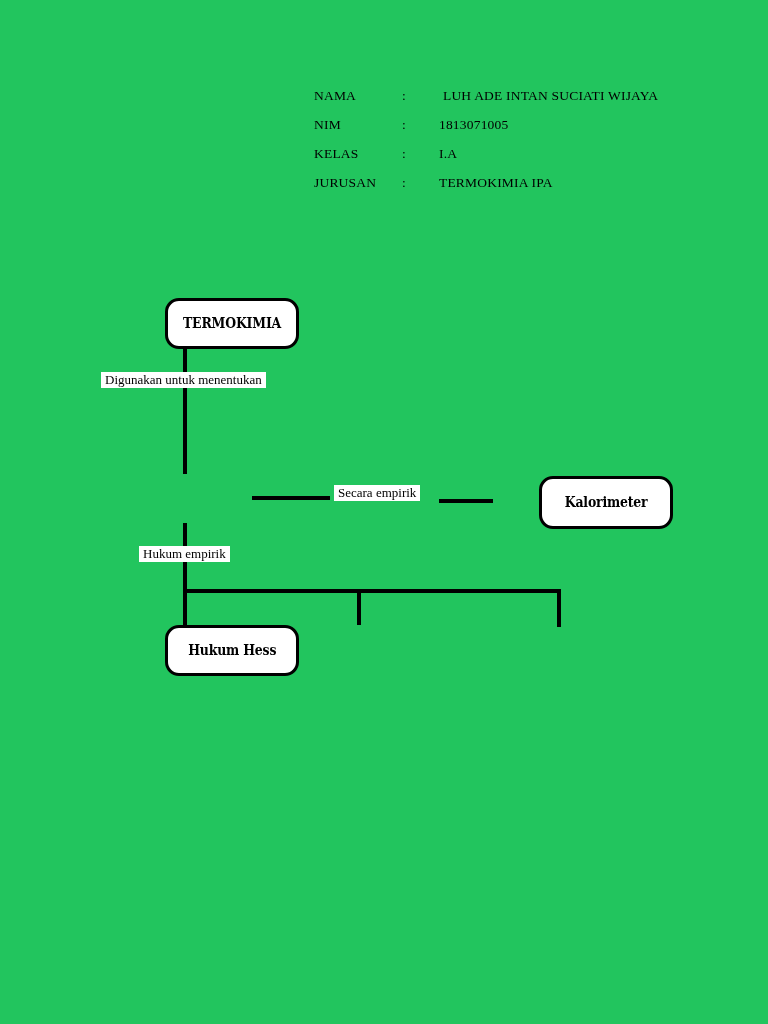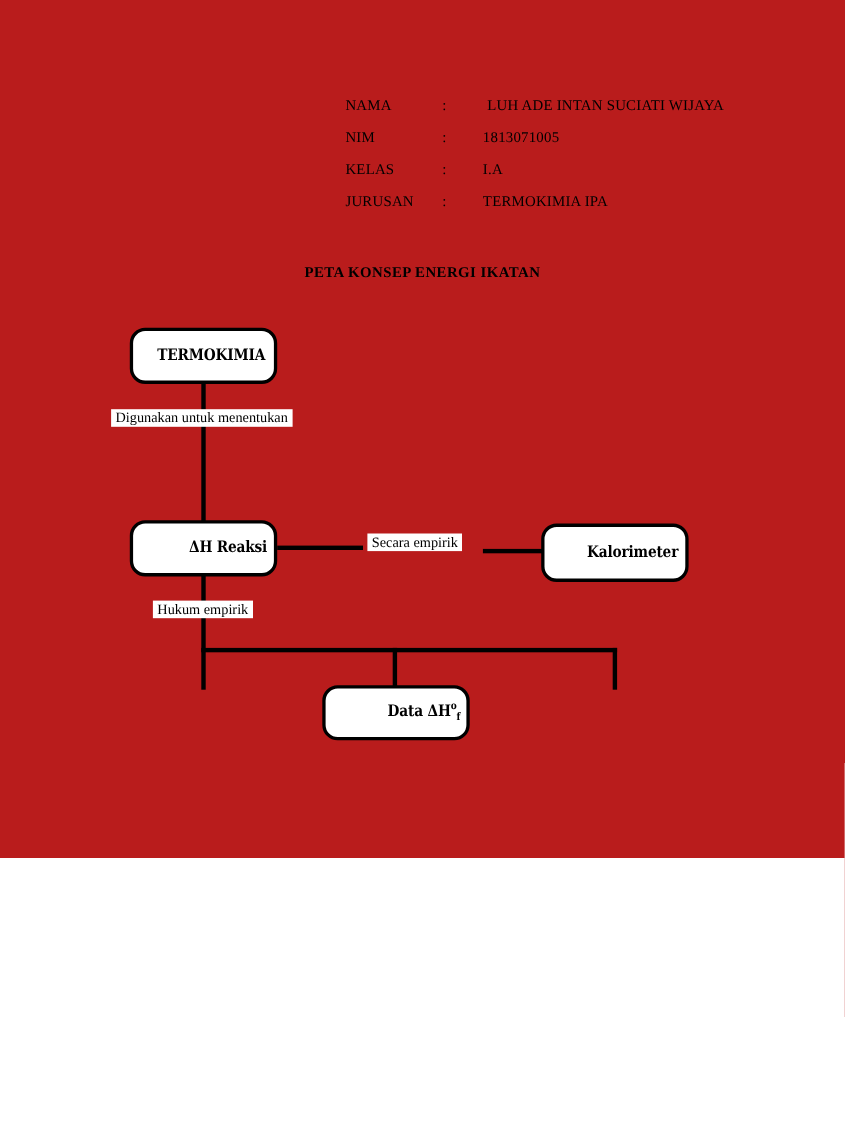--- a/index.html
+++ b/index.html
@@ -8,22 +8,22 @@
     padding: 0;
     background: #ffffff;
   }
   body {
     font-family: "Liberation Serif", "DejaVu Serif", serif;
     color: #000000;
   }
   #page {
     position: relative;
     width: 768px;
-    height: 780px;
-    background: #b91c1c;
+    height: 1024px;
+    background: #22c55e;
     overflow: hidden;
   }
 
   
   #identity {
     position: absolute;
     left: 314px;
     top: 88px;
     width: 400px;
   }
@@ -73,23 +73,24 @@
   }
 
   .node {
     position: absolute;
     box-sizing: border-box;
     border: 3.5px solid #000000;
     border-radius: 14px;
     background: #ffffff;
     display: flex;
     align-items: center;
-    justify-content: flex-end;
+    justify-content: center;
     text-align: center;
     z-index: 3;
+    margin-left: 47px;
   }
   .node-label {
     font-family: "DejaVu Serif", "Liberation Serif", serif;
     font-weight: bold;
     font-size: 14.5px;
     line-height: 1.12;
     letter-spacing: -0.2px;
     transform: scaleX(0.86);
     transform-origin: center center;
     white-space: pre-line;
@@ -164,49 +165,45 @@
     </div>
 
     <div class="id-row">
       <span class="id-label">JURUSAN</span>
       <span class="id-sep">:</span>
       <span class="id-value">TERMOKIMIA IPA</span>
     </div>
 
   </div>
 
-  <div id="map-title">PETA KONSEP ENERGI IKATAN</div>
 
   <div id="diagram">
 
     <div class="edge v" id="edge-termo-down"></div>
     <div class="edge v" id="edge-dh-down"></div>
     <div class="edge h" id="edge-branch-bar"></div>
     <div class="edge v" id="edge-branch-mid"></div>
     <div class="edge v" id="edge-branch-right"></div>
     <div class="edge h" id="edge-emp-left"></div>
     <div class="edge h" id="edge-emp-right"></div>
 
     <div class="edge-caption" id="cap-digunakan">Digunakan untuk menentukan</div>
     <div class="edge-caption" id="cap-semi">Hukum empirik</div>
     <div class="edge-caption" id="cap-secara">Secara empirik</div>
 
     <div class="node" id="node-termokimia">
       <span class="node-label">TERMOKIMIA</span>
     </div>
 
-    <div class="node" id="node-dh-reaksi">
-      <span class="node-label">ΔH Reaksi</span>
-    </div>
 
     <div class="node" id="node-kalorimeter">
       <span class="node-label">Kalorimeter</span>
     </div>
 
-
-    <div class="node" id="node-data-dhf">
-      <span class="node-label"><span>Data ΔH</span><sup style="font-size:0.66em">o</sup><sub style="font-size:0.66em">f</sub></span>
-    </div>
+    <div class="node" id="node-hukum-hess">
+      <span class="node-label">Hukum Hess</span>
+    </div>
+
 
 
   </div>
 
 </div>
 
 </body></html>

